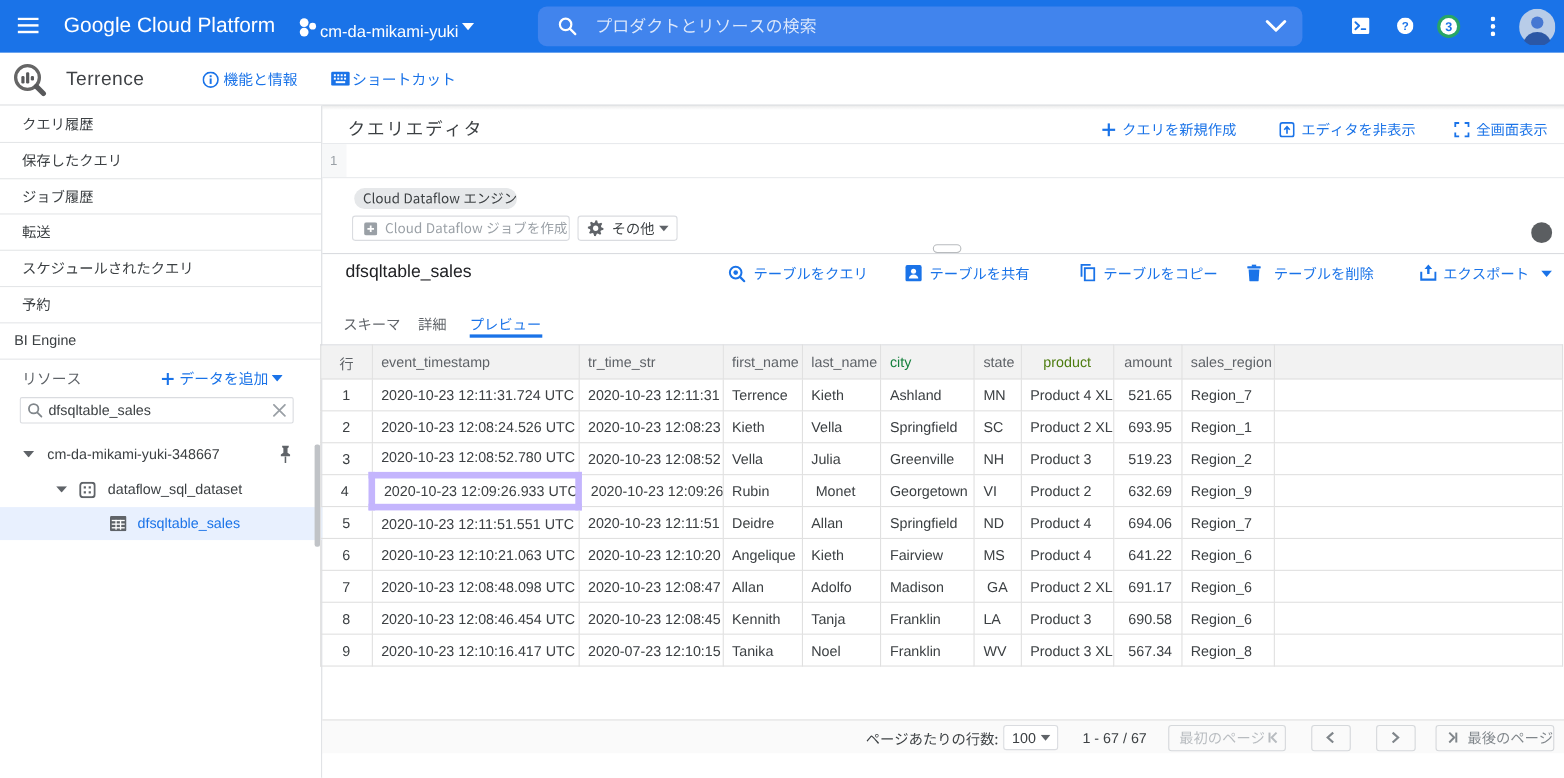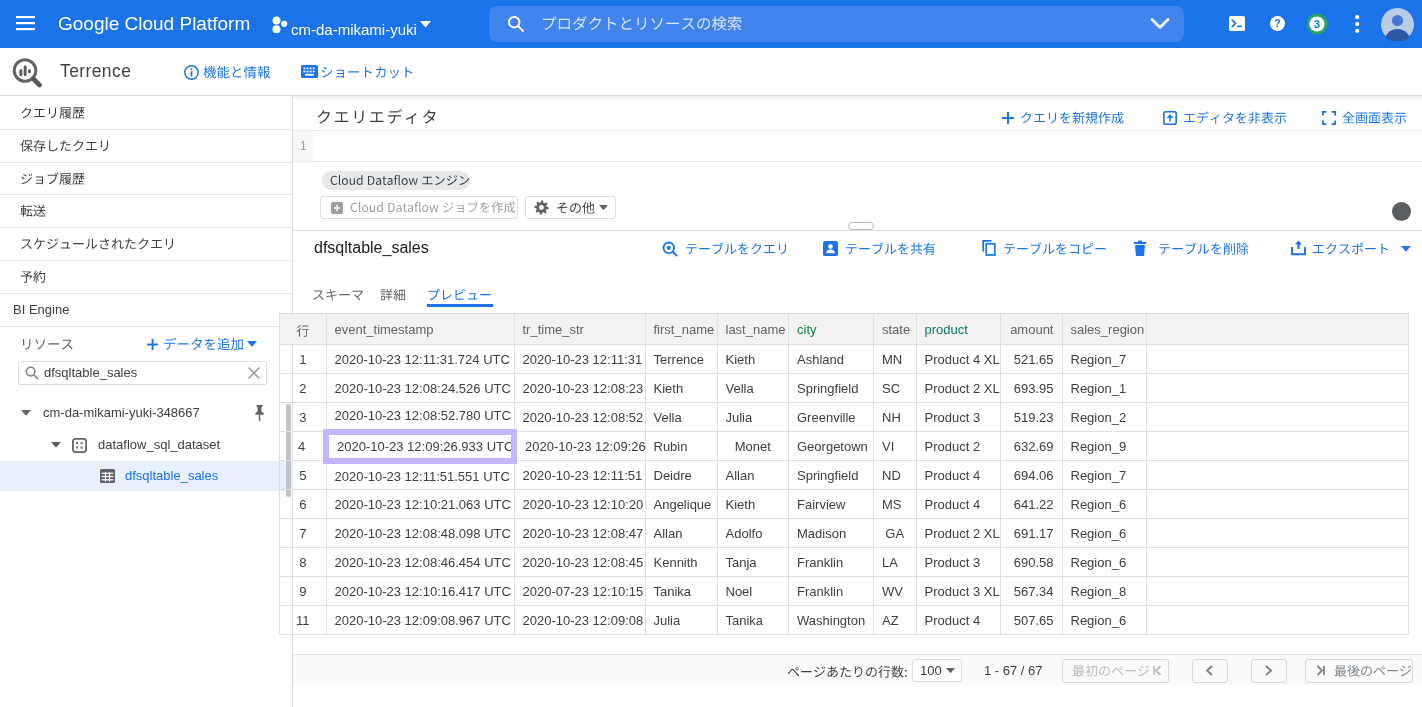--- a/index.html
+++ b/index.html
@@ -331,21 +331,21 @@
     <svg width="26.0" height="17.6" viewBox="0 -13.65 26.0 17.6" style="display:block">
       <path d="M5.7 -8.4H12.3V-7.5H5.7ZM6 -5.8H12.1V-4.9H6ZM5.3 -3.1H12.5V-2.2H5.3ZM8.5 -8.1H9.4V1H8.5ZM10.8 -10.9 11.8 -10.6Q11.5 -10 11.2 -9.4Q10.8 -8.8 10.6 -8.3L9.8 -8.6Q10 -8.9 10.2 -9.3Q10.3 -9.7 10.5 -10.2Q10.7 -10.6 10.8 -10.9ZM6.3 -10.6 7.1 -10.8Q7.4 -10.3 7.7 -9.7Q8 -9.1 8.1 -8.6L7.3 -8.3Q7.2 -8.8 6.9 -9.4Q6.6 -10 6.3 -10.6ZM1.1 -7H5V-6.2H1.1ZM1.2 -10.5H5V-9.7H1.2ZM1.1 -5.2H5V-4.5H1.1ZM0.5 -8.8H5.4V-7.9H0.5ZM1.6 -3.5H5V0.3H1.6V-0.5H4.1V-2.7H1.6ZM1.1 -3.5H1.9V0.9H1.1Z M21.5 -9.5H22.4V-0.2H21.5ZM18.9 -9.9H25.1V0.8H24.2V-9H19.8V0.9H18.9ZM19.4 -5.4H24.6V-4.5H19.4ZM19.4 -0.7H24.5V0.2H19.4ZM15.7 -4.8H16.6V1H15.7ZM15.6 -10.9 16.4 -10.6Q16.2 -10.1 15.9 -9.6Q15.6 -9.1 15.3 -8.6Q15.1 -8.1 14.8 -7.7L14.1 -8Q14.4 -8.4 14.6 -8.9Q14.9 -9.4 15.2 -10Q15.4 -10.5 15.6 -10.9ZM17.2 -9.4 18 -9Q17.6 -8.3 17 -7.5Q16.4 -6.7 15.9 -5.9Q15.3 -5.2 14.8 -4.6L14.2 -5Q14.6 -5.4 15 -6Q15.4 -6.5 15.8 -7.1Q16.2 -7.7 16.5 -8.3Q16.9 -8.9 17.2 -9.4ZM13.5 -8.1 14 -8.8Q14.3 -8.5 14.7 -8.1Q15.1 -7.8 15.4 -7.4Q15.7 -7.1 15.8 -6.8L15.3 -6.1Q15.2 -6.4 14.9 -6.7Q14.6 -7.1 14.2 -7.5Q13.8 -7.8 13.5 -8.1ZM16.8 -6.5 17.5 -6.8Q17.8 -6.4 18.1 -5.9Q18.4 -5.4 18.6 -4.9Q18.8 -4.5 18.9 -4.1L18.1 -3.7Q18 -4.1 17.8 -4.6Q17.6 -5 17.4 -5.5Q17.1 -6 16.8 -6.5ZM13.4 -5.2Q14.3 -5.2 15.5 -5.3Q16.8 -5.4 18.1 -5.5L18.1 -4.7Q16.9 -4.6 15.7 -4.5Q14.5 -4.4 13.5 -4.3ZM17 -3.3 17.8 -3.5Q18.1 -2.9 18.3 -2.2Q18.6 -1.5 18.7 -1L17.9 -0.8Q17.8 -1.1 17.7 -1.5Q17.6 -2 17.4 -2.4Q17.2 -2.9 17 -3.3ZM14.2 -3.5 15 -3.4Q14.9 -2.4 14.7 -1.5Q14.5 -0.7 14.2 -0Q14.1 -0.1 13.9 -0.2Q13.8 -0.2 13.6 -0.3Q13.5 -0.4 13.4 -0.4Q13.7 -1 13.9 -1.8Q14.1 -2.7 14.2 -3.5Z" fill="#5f6368"></path>
     </svg>
   </div>
 <div style="position:absolute;left:427.0px;top:286.0px">
     <svg width="65.0" height="17.6" viewBox="0 -13.65 65.0 17.6" style="display:block">
       <path d="M10.5 -9.3Q10.5 -9 10.7 -8.7Q11 -8.5 11.3 -8.5Q11.7 -8.5 11.9 -8.7Q12.2 -9 12.2 -9.3Q12.2 -9.7 11.9 -9.9Q11.7 -10.2 11.3 -10.2Q11 -10.2 10.7 -9.9Q10.5 -9.7 10.5 -9.3ZM9.9 -9.3Q9.9 -9.7 10.1 -10.1Q10.3 -10.4 10.6 -10.6Q10.9 -10.8 11.3 -10.8Q11.7 -10.8 12.1 -10.6Q12.4 -10.4 12.6 -10.1Q12.8 -9.7 12.8 -9.3Q12.8 -8.9 12.6 -8.6Q12.4 -8.3 12.1 -8.1Q11.7 -7.9 11.3 -7.9Q10.9 -7.9 10.6 -8.1Q10.3 -8.3 10.1 -8.6Q9.9 -8.9 9.9 -9.3ZM11 -8.5Q10.9 -8.3 10.9 -8.2Q10.8 -8 10.8 -7.8Q10.7 -7.3 10.5 -6.7Q10.4 -6.1 10.1 -5.4Q9.9 -4.7 9.6 -4.1Q9.2 -3.5 8.9 -3Q8.3 -2.3 7.5 -1.6Q6.8 -1 5.9 -0.4Q4.9 0.1 3.7 0.5L2.9 -0.5Q4.1 -0.8 5.1 -1.3Q6 -1.8 6.7 -2.4Q7.4 -3 7.9 -3.6Q8.4 -4.2 8.7 -5Q9.1 -5.7 9.3 -6.5Q9.5 -7.3 9.6 -7.9Q9.4 -7.9 8.9 -7.9Q8.4 -7.9 7.7 -7.9Q7.1 -7.9 6.3 -7.9Q5.6 -7.9 4.9 -7.9Q4.2 -7.9 3.7 -7.9Q3.2 -7.9 3 -7.9Q2.6 -7.9 2.3 -7.9Q1.9 -7.9 1.7 -7.8V-9Q1.9 -9 2.1 -8.9Q2.3 -8.9 2.5 -8.9Q2.8 -8.9 3 -8.9Q3.1 -8.9 3.5 -8.9Q3.9 -8.9 4.5 -8.9Q5.1 -8.9 5.7 -8.9Q6.3 -8.9 6.9 -8.9Q7.6 -8.9 8.1 -8.9Q8.6 -8.9 9 -8.9Q9.4 -8.9 9.5 -8.9Q9.7 -8.9 9.8 -8.9Q10 -8.9 10.2 -9Z M15.9 -0.4Q16 -0.6 16 -0.7Q16 -0.9 16 -1.1Q16 -1.3 16 -1.8Q16 -2.3 16 -3.1Q16 -3.8 16 -4.6Q16 -5.4 16 -6.2Q16 -7 16 -7.6Q16 -8.2 16 -8.5Q16 -8.7 16 -8.9Q16 -9.1 16 -9.3Q15.9 -9.5 15.9 -9.7H17.2Q17.2 -9.4 17.1 -9.1Q17.1 -8.8 17.1 -8.5Q17.1 -8.2 17.1 -7.7Q17.1 -7.2 17.1 -6.6Q17.1 -6 17.1 -5.3Q17.1 -4.6 17.1 -3.9Q17.1 -3.2 17.1 -2.7Q17.1 -2.1 17.1 -1.7Q17.1 -1.3 17.1 -1.1Q18 -1.4 19 -1.8Q20 -2.2 21 -2.8Q21.9 -3.4 22.8 -4.1Q23.6 -4.8 24.2 -5.5L24.8 -4.6Q23.5 -3.1 21.6 -1.9Q19.6 -0.7 17.2 0Q17.1 0 16.9 0.1Q16.8 0.1 16.6 0.2Z M35.5 -10.2Q35.6 -10 35.8 -9.6Q36 -9.3 36.2 -9Q36.4 -8.7 36.5 -8.4L35.8 -8.1Q35.6 -8.5 35.3 -9Q35 -9.5 34.8 -9.9ZM36.9 -10.7Q37.1 -10.5 37.3 -10.1Q37.5 -9.8 37.7 -9.5Q37.9 -9.2 38 -8.9L37.3 -8.6Q37.1 -9.1 36.8 -9.5Q36.5 -10 36.2 -10.4ZM29.6 -9.8Q29.6 -9.5 29.6 -9.2Q29.6 -9 29.6 -8.7Q29.6 -8.5 29.6 -8Q29.6 -7.5 29.6 -6.8Q29.6 -6.1 29.6 -5.4Q29.6 -4.6 29.6 -3.9Q29.6 -3.2 29.6 -2.6Q29.6 -2.1 29.6 -1.8Q29.6 -1.3 29.8 -1.2Q30 -1 30.5 -0.9Q30.8 -0.8 31.2 -0.8Q31.7 -0.8 32.2 -0.8Q32.7 -0.8 33.3 -0.8Q33.9 -0.8 34.5 -0.9Q35.1 -0.9 35.7 -1Q36.2 -1.1 36.6 -1.2V0Q36.1 0.1 35.3 0.1Q34.5 0.2 33.7 0.2Q32.8 0.3 32.1 0.3Q31.6 0.3 31 0.2Q30.5 0.2 30.1 0.1Q29.3 0 28.9 -0.4Q28.5 -0.8 28.5 -1.5Q28.5 -1.9 28.5 -2.5Q28.5 -3 28.5 -3.8Q28.5 -4.6 28.5 -5.3Q28.5 -6.1 28.5 -6.8Q28.5 -7.5 28.5 -8Q28.5 -8.5 28.5 -8.7Q28.5 -8.9 28.5 -9Q28.5 -9.2 28.5 -9.4Q28.5 -9.6 28.4 -9.8ZM29.1 -5.7Q29.7 -5.8 30.4 -6Q31.1 -6.2 31.8 -6.4Q32.6 -6.6 33.2 -6.9Q33.9 -7.1 34.5 -7.3Q34.8 -7.5 35.1 -7.6Q35.4 -7.8 35.6 -7.9L36.1 -6.9Q35.8 -6.8 35.5 -6.6Q35.2 -6.5 34.9 -6.4Q34.3 -6.1 33.5 -5.9Q32.8 -5.6 32 -5.4Q31.2 -5.1 30.4 -4.9Q29.7 -4.7 29.1 -4.6Z M48.6 -6.2Q48.6 -6.1 48.5 -6Q48.5 -5.9 48.5 -5.8Q48.5 -5.5 48.4 -5Q48.3 -4.5 48.2 -3.9Q48.1 -3.2 48 -2.6Q48 -2 47.9 -1.5Q47.8 -1 47.8 -0.8H46.7Q46.7 -1 46.8 -1.4Q46.9 -1.9 46.9 -2.5Q47 -3.1 47.1 -3.7Q47.2 -4.3 47.3 -4.8Q47.3 -5.2 47.3 -5.5Q47.1 -5.5 46.6 -5.5Q46.2 -5.5 45.6 -5.5Q45.1 -5.5 44.6 -5.5Q44.1 -5.5 43.7 -5.5Q43.3 -5.5 43.2 -5.5Q42.9 -5.5 42.7 -5.5Q42.4 -5.5 42.2 -5.5V-6.5Q42.3 -6.5 42.5 -6.5Q42.7 -6.5 42.8 -6.5Q43 -6.5 43.2 -6.5Q43.3 -6.5 43.7 -6.5Q44.1 -6.5 44.6 -6.5Q45.1 -6.5 45.6 -6.5Q46.1 -6.5 46.5 -6.5Q46.9 -6.5 47.1 -6.5Q47.2 -6.5 47.4 -6.5Q47.5 -6.5 47.6 -6.5Q47.7 -6.5 47.8 -6.6ZM40.9 -1.2Q41.2 -1.2 41.4 -1.1Q41.7 -1.1 42 -1.1Q42.2 -1.1 42.7 -1.1Q43.3 -1.1 44 -1.1Q44.7 -1.1 45.6 -1.1Q46.4 -1.1 47.1 -1.1Q47.9 -1.1 48.4 -1.1Q48.9 -1.1 49.1 -1.1Q49.3 -1.1 49.6 -1.1Q49.9 -1.2 50.1 -1.2V-0.1Q50 -0.1 49.8 -0.1Q49.7 -0.1 49.5 -0.1Q49.3 -0.1 49.1 -0.1Q49 -0.1 48.4 -0.1Q47.9 -0.1 47.1 -0.1Q46.4 -0.1 45.5 -0.1Q44.7 -0.1 44 -0.1Q43.2 -0.1 42.7 -0.1Q42.2 -0.1 42 -0.1Q41.7 -0.1 41.5 -0.1Q41.2 -0.1 40.9 -0.1Z M53.3 -5.6Q53.5 -5.6 53.8 -5.6Q54.1 -5.6 54.4 -5.6Q54.8 -5.6 55.1 -5.6Q55.3 -5.6 55.8 -5.6Q56.2 -5.6 56.8 -5.6Q57.4 -5.6 58 -5.6Q58.7 -5.6 59.4 -5.6Q60 -5.6 60.6 -5.6Q61.2 -5.6 61.6 -5.6Q62.1 -5.6 62.3 -5.6Q62.8 -5.6 63.1 -5.6Q63.4 -5.6 63.7 -5.6V-4.4Q63.5 -4.4 63.1 -4.4Q62.7 -4.4 62.3 -4.4Q62.1 -4.4 61.6 -4.4Q61.2 -4.4 60.6 -4.4Q60 -4.4 59.4 -4.4Q58.7 -4.4 58 -4.4Q57.4 -4.4 56.8 -4.4Q56.2 -4.4 55.8 -4.4Q55.3 -4.4 55.1 -4.4Q54.6 -4.4 54.1 -4.4Q53.6 -4.4 53.3 -4.4Z" fill="#1a73e8"></path>
     </svg>
   </div>
 <div style="position:absolute;left:427px;top:304px;width:66px;height:3px;background:#1a73e8"></div>
-<table style="position:absolute;left:279px;top:313px;border-collapse:collapse;table-layout:fixed;font-size:13px;color:#3c4043;width:1129px">
+<table style="position:absolute;left:291px;top:313px;border-collapse:collapse;table-layout:fixed;font-size:13px;color:#3c4043;width:1129px">
     <colgroup>
       <col style="width:46.5px">
       <col style="width:188.0px">
       <col style="width:131.0px">
       <col style="width:72.0px">
       <col style="width:71.5px">
       <col style="width:85px">
       <col style="width:42.5px">
       <col style="width:84.0px">
       <col style="width:62.0px">
@@ -358,21 +358,21 @@
           <svg width="14" height="15" viewBox="0 -13.65 13 15" style="display:block;margin:0 auto">
             <path d="M5.7 -10.1H12V-9.2H5.7ZM9.5 -6.3H10.4V-0.2Q10.4 0.2 10.3 0.5Q10.2 0.7 9.9 0.9Q9.5 1 8.9 1Q8.4 1 7.4 1Q7.4 0.8 7.3 0.5Q7.2 0.3 7.1 0Q7.6 0.1 8 0.1Q8.4 0.1 8.7 0.1Q9 0.1 9.1 0.1Q9.3 0.1 9.4 -0Q9.5 -0.1 9.5 -0.2ZM5.1 -6.5H12.4V-5.6H5.1ZM2.5 -5.5 3.3 -6.4 3.5 -6.3V1.1H2.5ZM4 -8.1 4.9 -7.8Q4.4 -7 3.8 -6.2Q3.1 -5.3 2.4 -4.6Q1.7 -3.9 1 -3.4Q0.9 -3.5 0.8 -3.6Q0.7 -3.8 0.6 -3.9Q0.4 -4.1 0.3 -4.2Q1 -4.7 1.7 -5.3Q2.3 -5.9 2.9 -6.7Q3.5 -7.4 4 -8.1ZM3.5 -10.9 4.4 -10.5Q4 -10 3.4 -9.4Q2.8 -8.8 2.2 -8.3Q1.6 -7.7 1 -7.3Q1 -7.4 0.9 -7.6Q0.8 -7.7 0.7 -7.9Q0.5 -8 0.5 -8.1Q1 -8.5 1.6 -8.9Q2.1 -9.4 2.6 -9.9Q3.1 -10.5 3.5 -10.9Z" fill="#5f6368"></path>
           </svg>
         </th>
         <th style="border:1px solid #e0e0e0;border-top:1px solid #dadce0;padding:0 8px 0 8px;text-align:left;font-weight:400;color:#5f6368">event_timestamp</th>
         <th style="border:1px solid #e0e0e0;border-top:1px solid #dadce0;padding:0 8px 0 8px;text-align:left;font-weight:400;color:#5f6368">tr_time_str</th>
         <th style="border:1px solid #e0e0e0;border-top:1px solid #dadce0;padding:0 8px 0 8px;text-align:left;font-weight:400;color:#5f6368">first_name</th>
         <th style="border:1px solid #e0e0e0;border-top:1px solid #dadce0;padding:0 8px 0 8px;text-align:left;font-weight:400;color:#5f6368">last_name</th>
         <th style="border:1px solid #e0e0e0;border-top:1px solid #dadce0;padding:0 8px 0 8px;text-align:left;font-weight:400;color:#15803d">city</th>
         <th style="border:1px solid #e0e0e0;border-top:1px solid #dadce0;padding:0 8px 0 8px;text-align:left;font-weight:400;color:#5f6368">state</th>
-        <th style="border:1px solid #e0e0e0;border-top:1px solid #dadce0;padding:0 8px 0 8px;text-align:left;font-weight:400;color:#0f766e">product</th>
+        <th style="border:1px solid #e0e0e0;border-top:1px solid #dadce0;padding:0 8px 0 20px;text-align:left;font-weight:400;color:#4d7c0f">product</th>
         <th style="border:1px solid #e0e0e0;border-top:1px solid #dadce0;padding:0 8px 0 8px;text-align:right;font-weight:400;color:#5f6368">amount</th>
         <th style="border:1px solid #e0e0e0;border-top:1px solid #dadce0;padding:0 8px 0 8px;text-align:left;font-weight:400;color:#5f6368">sales_region</th>
         <th style="border:1px solid #e0e0e0;border-top:1px solid #dadce0;padding:0 8px 0 8px;text-align:left;font-weight:400;color:#5f6368"></th>
       </tr>
       <tr style="height:29px">
         <td style="border:1px solid #e0e0e0;padding:0 8px;text-align:center;white-space:nowrap;overflow:hidden">1</td>
         <td style="border:1px solid #e0e0e0;padding:0 8px;text-align:left;white-space:nowrap;overflow:hidden">2020-10-23 12:11:31.724 UTC</td>
         <td style="border:1px solid #e0e0e0;padding:0 8px;text-align:left;white-space:nowrap;overflow:hidden">2020-10-23 12:11:31</td>
         <td style="border:1px solid #e0e0e0;padding:0 8px;text-align:left;white-space:nowrap;overflow:hidden">Terrence</td>
         <td style="border:1px solid #e0e0e0;padding:0 8px;text-align:left;white-space:nowrap;overflow:hidden">Kieth</td>
@@ -407,21 +407,21 @@
         <td style="border:1px solid #e0e0e0;padding:0 0 0 8px;text-align:left;white-space:nowrap;overflow:hidden">Product 3</td>
         <td style="border:1px solid #e0e0e0;padding:0 8px;text-align:right;white-space:nowrap;overflow:hidden">519.23</td>
         <td style="border:1px solid #e0e0e0;padding:0 8px;text-align:left;white-space:nowrap;overflow:hidden">Region_2</td>
         <td style="border:1px solid #e0e0e0;padding:0 8px;text-align:left;white-space:nowrap;overflow:hidden"></td>
       </tr>
       <tr style="height:29px">
         <td style="border:1px solid #e0e0e0;padding:0 8px;text-align:center;white-space:nowrap;overflow:hidden">4</td>
         <td style="border:6px solid #c4b5fd;padding:0 8px;text-align:center;white-space:nowrap;overflow:hidden">2020-10-23 12:09:26.933 UTC</td>
         <td style="border:1px solid #e0e0e0;padding:0 8px;text-align:left;white-space:nowrap;overflow:hidden">2020-10-23 12:09:26</td>
         <td style="border:1px solid #e0e0e0;padding:0 8px;text-align:left;white-space:nowrap;overflow:hidden">Rubin</td>
-        <td style="border:1px solid #e0e0e0;padding:0 12px;text-align:center;white-space:nowrap;overflow:hidden">Monet</td>
+        <td style="border:1px solid #e0e0e0;padding:0 12px;text-align:left;white-space:nowrap;overflow:hidden">Monet</td>
         <td style="border:1px solid #e0e0e0;padding:0 8px;text-align:left;white-space:nowrap;overflow:hidden">Georgetown</td>
         <td style="border:1px solid #e0e0e0;padding:0 8px;text-align:left;white-space:nowrap;overflow:hidden">VI</td>
         <td style="border:1px solid #e0e0e0;padding:0 0 0 8px;text-align:left;white-space:nowrap;overflow:hidden">Product 2</td>
         <td style="border:1px solid #e0e0e0;padding:0 8px;text-align:right;white-space:nowrap;overflow:hidden">632.69</td>
         <td style="border:1px solid #e0e0e0;padding:0 8px;text-align:left;white-space:nowrap;overflow:hidden">Region_9</td>
         <td style="border:1px solid #e0e0e0;padding:0 8px;text-align:left;white-space:nowrap;overflow:hidden"></td>
       </tr>
       <tr style="height:29px">
         <td style="border:1px solid #e0e0e0;padding:0 8px;text-align:center;white-space:nowrap;overflow:hidden">5</td>
         <td style="border:1px solid #e0e0e0;padding:0 8px;text-align:right;white-space:nowrap;overflow:hidden">2020-10-23 12:11:51.551 UTC</td>
@@ -480,33 +480,20 @@
         <td style="border:1px solid #e0e0e0;padding:0 8px;text-align:left;white-space:nowrap;overflow:hidden">2020-07-23 12:10:15</td>
         <td style="border:1px solid #e0e0e0;padding:0 8px;text-align:left;white-space:nowrap;overflow:hidden">Tanika</td>
         <td style="border:1px solid #e0e0e0;padding:0 8px;text-align:left;white-space:nowrap;overflow:hidden">Noel</td>
         <td style="border:1px solid #e0e0e0;padding:0 8px;text-align:left;white-space:nowrap;overflow:hidden">Franklin</td>
         <td style="border:1px solid #e0e0e0;padding:0 8px;text-align:left;white-space:nowrap;overflow:hidden">WV</td>
         <td style="border:1px solid #e0e0e0;padding:0 0 0 8px;text-align:left;white-space:nowrap;overflow:hidden">Product 3 XL</td>
         <td style="border:1px solid #e0e0e0;padding:0 8px;text-align:right;white-space:nowrap;overflow:hidden">567.34</td>
         <td style="border:1px solid #e0e0e0;padding:0 8px;text-align:left;white-space:nowrap;overflow:hidden">Region_8</td>
         <td style="border:1px solid #e0e0e0;padding:0 8px;text-align:left;white-space:nowrap;overflow:hidden"></td>
       </tr>
-      <tr style="height:29px">
-        <td style="border:1px solid #e0e0e0;padding:0 8px;text-align:center;white-space:nowrap;overflow:hidden">11</td>
-        <td style="border:1px solid #e0e0e0;padding:0 8px;text-align:left;white-space:nowrap;overflow:hidden">2020-10-23 12:09:08.967 UTC</td>
-        <td style="border:1px solid #e0e0e0;padding:0 8px;text-align:left;white-space:nowrap;overflow:hidden">2020-10-23 12:09:08</td>
-        <td style="border:1px solid #e0e0e0;padding:0 8px;text-align:left;white-space:nowrap;overflow:hidden">Julia</td>
-        <td style="border:1px solid #e0e0e0;padding:0 8px;text-align:left;white-space:nowrap;overflow:hidden">Tanika</td>
-        <td style="border:1px solid #e0e0e0;padding:0 8px;text-align:left;white-space:nowrap;overflow:hidden">Washington</td>
-        <td style="border:1px solid #e0e0e0;padding:0 8px;text-align:left;white-space:nowrap;overflow:hidden">AZ</td>
-        <td style="border:1px solid #e0e0e0;padding:0 0 0 8px;text-align:left;white-space:nowrap;overflow:hidden">Product 4</td>
-        <td style="border:1px solid #e0e0e0;padding:0 8px;text-align:right;white-space:nowrap;overflow:hidden">507.65</td>
-        <td style="border:1px solid #e0e0e0;padding:0 8px;text-align:left;white-space:nowrap;overflow:hidden">Region_6</td>
-        <td style="border:1px solid #e0e0e0;padding:0 8px;text-align:left;white-space:nowrap;overflow:hidden"></td>
-      </tr>
     </tbody>
   </table>
 <div style="position:absolute;left:293px;top:654px;width:1129px;height:31px;background:#fafafa;border-top:1px solid #e0e0e0;box-sizing:border-box"></div>
 <div style="position:absolute;left:293px;top:685px;width:1129px;height:22px;background:#fff"></div>
 <div style="position:absolute;left:787.0px;top:662.5px">
     <svg width="120.6" height="17.6" viewBox="0 -13.65 120.6 17.6" style="display:block">
       <path d="M9.2 -7.8Q9.2 -7.4 9.4 -7.1Q9.7 -6.8 10.1 -6.8Q10.5 -6.8 10.8 -7.1Q11.1 -7.4 11.1 -7.8Q11.1 -8.2 10.8 -8.5Q10.5 -8.8 10.1 -8.8Q9.7 -8.8 9.4 -8.5Q9.2 -8.2 9.2 -7.8ZM8.5 -7.8Q8.5 -8.2 8.7 -8.6Q9 -9 9.3 -9.2Q9.7 -9.4 10.1 -9.4Q10.5 -9.4 10.9 -9.2Q11.3 -9 11.5 -8.6Q11.7 -8.2 11.7 -7.8Q11.7 -7.4 11.5 -7Q11.3 -6.7 10.9 -6.4Q10.5 -6.2 10.1 -6.2Q9.7 -6.2 9.3 -6.4Q9 -6.7 8.7 -7Q8.5 -7.4 8.5 -7.8ZM0.7 -3.4Q0.9 -3.6 1.2 -3.8Q1.4 -4 1.6 -4.3Q1.8 -4.5 2.2 -4.9Q2.5 -5.2 2.8 -5.7Q3.2 -6.1 3.5 -6.5Q3.9 -7 4.2 -7.3Q4.7 -7.9 5.2 -8Q5.7 -8.1 6.4 -7.4Q6.8 -7.1 7.2 -6.6Q7.7 -6.1 8.2 -5.6Q8.7 -5.1 9 -4.7Q9.5 -4.3 10 -3.7Q10.6 -3.1 11.1 -2.5Q11.7 -1.8 12.2 -1.3L11.3 -0.4Q10.9 -0.9 10.3 -1.5Q9.8 -2.1 9.3 -2.7Q8.8 -3.3 8.4 -3.8Q8.1 -4.1 7.8 -4.5Q7.4 -4.8 7.1 -5.2Q6.7 -5.6 6.4 -5.9Q6.1 -6.2 5.9 -6.4Q5.5 -6.8 5.3 -6.8Q5 -6.7 4.7 -6.3Q4.5 -6.1 4.2 -5.7Q3.9 -5.3 3.5 -4.9Q3.2 -4.5 2.9 -4.1Q2.6 -3.7 2.4 -3.4Q2.2 -3.2 2 -2.9Q1.8 -2.6 1.7 -2.4Z M14.3 -5.6Q14.5 -5.6 14.8 -5.6Q15.1 -5.6 15.4 -5.6Q15.8 -5.6 16.1 -5.6Q16.3 -5.6 16.8 -5.6Q17.2 -5.6 17.8 -5.6Q18.4 -5.6 19 -5.6Q19.7 -5.6 20.4 -5.6Q21 -5.6 21.6 -5.6Q22.2 -5.6 22.6 -5.6Q23.1 -5.6 23.3 -5.6Q23.8 -5.6 24.1 -5.6Q24.4 -5.6 24.7 -5.6V-4.4Q24.5 -4.4 24.1 -4.4Q23.7 -4.4 23.3 -4.4Q23.1 -4.4 22.6 -4.4Q22.2 -4.4 21.6 -4.4Q21 -4.4 20.4 -4.4Q19.7 -4.4 19 -4.4Q18.4 -4.4 17.8 -4.4Q17.2 -4.4 16.8 -4.4Q16.3 -4.4 16.1 -4.4Q15.6 -4.4 15.1 -4.4Q14.6 -4.4 14.3 -4.4Z M35.3 -9.7Q35.5 -9.5 35.7 -9.1Q35.9 -8.8 36.1 -8.4Q36.4 -8 36.5 -7.7L35.8 -7.3Q35.6 -7.7 35.4 -8Q35.2 -8.4 35 -8.8Q34.8 -9.1 34.6 -9.4ZM37 -10.3Q37.2 -10.1 37.4 -9.7Q37.6 -9.4 37.9 -9Q38.1 -8.6 38.3 -8.3L37.5 -8Q37.4 -8.3 37.1 -8.7Q36.9 -9 36.7 -9.4Q36.5 -9.7 36.3 -10ZM29.8 -9.9Q30 -9.7 30.4 -9.5Q30.8 -9.2 31.2 -9Q31.7 -8.7 32 -8.5Q32.4 -8.2 32.6 -8.1L32 -7.2Q31.7 -7.3 31.4 -7.6Q31 -7.8 30.6 -8.1Q30.2 -8.4 29.8 -8.6Q29.5 -8.9 29.2 -9ZM27.8 -0.6Q28.5 -0.7 29.3 -0.9Q30 -1.2 30.8 -1.4Q31.5 -1.7 32.2 -2.1Q33.2 -2.7 34.2 -3.5Q35.1 -4.2 35.8 -5.1Q36.6 -6 37.1 -6.9L37.7 -5.8Q36.9 -4.5 35.6 -3.3Q34.3 -2.1 32.7 -1.2Q32.1 -0.8 31.3 -0.5Q30.5 -0.1 29.8 0.1Q29 0.3 28.4 0.5ZM27.8 -7Q28.1 -6.8 28.5 -6.6Q28.9 -6.3 29.3 -6.1Q29.7 -5.8 30.1 -5.6Q30.4 -5.4 30.6 -5.2L30.1 -4.3Q29.8 -4.5 29.5 -4.7Q29.1 -5 28.7 -5.2Q28.3 -5.5 27.9 -5.7Q27.5 -5.9 27.2 -6.1Z M45.1 -10.3Q45.1 -10.2 45.1 -10Q45 -9.9 45 -9.7Q44.9 -9.2 44.8 -8.4Q44.7 -7.5 44.6 -6.6Q44.5 -5.7 44.5 -4.8Q44.5 -3.9 44.6 -3.2Q44.8 -2.4 44.9 -1.6Q45.1 -0.9 45.3 -0.3L44.4 -0Q44.2 -0.6 44 -1.4Q43.8 -2.2 43.7 -3Q43.6 -3.9 43.6 -4.7Q43.6 -5.4 43.7 -6.1Q43.7 -6.8 43.8 -7.4Q43.8 -8.1 43.9 -8.7Q44 -9.3 44 -9.7Q44 -9.9 44 -10Q44.1 -10.2 44 -10.3ZM43 -8.7Q44.2 -8.7 45.3 -8.8Q46.4 -8.8 47.4 -8.9Q48.5 -9.1 49.4 -9.3L49.4 -8.3Q48.7 -8.2 47.9 -8.1Q47.1 -8 46.2 -7.9Q45.4 -7.9 44.6 -7.8Q43.7 -7.8 43 -7.8Q42.7 -7.8 42.4 -7.8Q42 -7.8 41.6 -7.8Q41.2 -7.9 40.9 -7.9L40.9 -8.9Q41.1 -8.8 41.5 -8.8Q41.9 -8.7 42.3 -8.7Q42.8 -8.7 43 -8.7ZM48.5 -7.2Q48.4 -7.1 48.4 -6.9Q48.3 -6.8 48.3 -6.7Q48.2 -6.5 48.2 -6.4Q47.8 -5.2 47.3 -4.2Q46.7 -3.2 46.1 -2.5Q45.4 -1.7 44.8 -1.2Q44.1 -0.7 43.4 -0.4Q42.6 -0 42 -0Q41.5 -0 41.2 -0.2Q40.8 -0.4 40.6 -0.8Q40.4 -1.1 40.4 -1.7Q40.4 -2.3 40.7 -3Q41 -3.7 41.5 -4.2Q42 -4.8 42.6 -5.3Q43.3 -5.7 44 -6Q44.6 -6.3 45.4 -6.4Q46.1 -6.6 46.8 -6.6Q48 -6.6 48.9 -6.1Q49.8 -5.7 50.3 -5Q50.8 -4.2 50.8 -3.3Q50.8 -2.6 50.5 -2Q50.3 -1.3 49.8 -0.8Q49.3 -0.3 48.5 0.1Q47.6 0.5 46.5 0.7L46 -0.2Q47.1 -0.3 48 -0.8Q48.8 -1.2 49.3 -1.9Q49.8 -2.5 49.8 -3.4Q49.8 -4 49.4 -4.5Q49.1 -5.1 48.4 -5.4Q47.7 -5.7 46.7 -5.7Q45.9 -5.7 45.2 -5.5Q44.5 -5.3 44 -5.1Q43.3 -4.8 42.7 -4.3Q42.1 -3.7 41.8 -3.1Q41.4 -2.4 41.4 -1.8Q41.4 -1.4 41.6 -1.2Q41.8 -1 42.1 -1Q42.6 -1 43.2 -1.3Q43.8 -1.6 44.5 -2.1Q45.3 -2.9 46.1 -4Q46.8 -5.1 47.3 -6.7Q47.3 -6.8 47.3 -6.9Q47.4 -7 47.4 -7.2Q47.4 -7.3 47.4 -7.4Z M57.8 -10.2Q57.7 -10 57.6 -9.7Q57.6 -9.4 57.5 -9.2Q57.4 -8.7 57.3 -8.1Q57.2 -7.5 57 -6.8Q56.9 -6.1 56.7 -5.5Q56.5 -4.8 56.3 -4Q56 -3.2 55.8 -2.4Q55.5 -1.5 55.2 -0.8Q54.9 -0.1 54.7 0.5L53.5 0.1Q53.8 -0.4 54.1 -1.1Q54.4 -1.8 54.7 -2.6Q55 -3.5 55.3 -4.3Q55.5 -5.1 55.7 -5.7Q55.8 -6.2 56 -6.7Q56.1 -7.2 56.2 -7.7Q56.3 -8.2 56.4 -8.6Q56.4 -9 56.5 -9.3Q56.5 -9.5 56.5 -9.8Q56.5 -10.1 56.5 -10.3ZM54.9 -8.1Q55.6 -8.1 56.4 -8.1Q57.3 -8.2 58.1 -8.3Q59 -8.5 59.8 -8.7V-7.7Q59 -7.5 58.1 -7.4Q57.3 -7.2 56.4 -7.2Q55.6 -7.1 54.9 -7.1Q54.4 -7.1 54.1 -7.1Q53.7 -7.1 53.3 -7.1L53.3 -8.2Q53.8 -8.1 54.2 -8.1Q54.5 -8.1 54.9 -8.1ZM59 -6.3Q59.5 -6.3 60.1 -6.3Q60.7 -6.4 61.4 -6.4Q61.9 -6.4 62.5 -6.4Q63.1 -6.3 63.6 -6.3L63.6 -5.3Q63.1 -5.3 62.5 -5.4Q62 -5.4 61.4 -5.4Q60.8 -5.4 60.2 -5.4Q59.6 -5.4 59 -5.3ZM59.3 -3.1Q59.2 -2.8 59.1 -2.5Q59.1 -2.2 59.1 -1.9Q59.1 -1.7 59.2 -1.5Q59.2 -1.3 59.5 -1.1Q59.7 -0.9 60.1 -0.8Q60.6 -0.7 61.3 -0.7Q61.9 -0.7 62.6 -0.8Q63.2 -0.9 63.8 -1L63.8 0.1Q63.2 0.1 62.6 0.2Q62 0.2 61.3 0.2Q59.7 0.2 58.9 -0.2Q58.1 -0.7 58.1 -1.7Q58.1 -2 58.1 -2.4Q58.2 -2.8 58.3 -3.2Z M69.4 -10.3Q69.3 -9.9 69.2 -9.4Q69.1 -8.9 69 -8.4Q68.9 -7.9 68.9 -7.5Q68.8 -7 68.8 -6.6Q69 -7.1 69.3 -7.7Q69.7 -8.2 70.1 -8.6Q70.6 -9.1 71.2 -9.3Q71.7 -9.6 72.3 -9.6Q73.2 -9.6 73.9 -9Q74.5 -8.5 74.9 -7.5Q75.3 -6.5 75.3 -5.1Q75.3 -3.8 74.9 -2.8Q74.5 -1.8 73.8 -1.1Q73 -0.4 72 0Q71 0.4 69.8 0.7L69.2 -0.3Q70.3 -0.4 71.2 -0.8Q72.1 -1.1 72.8 -1.6Q73.5 -2.2 73.8 -3Q74.2 -3.9 74.2 -5.1Q74.2 -6.1 74 -6.9Q73.8 -7.7 73.3 -8.2Q72.9 -8.7 72.2 -8.7Q71.6 -8.7 71 -8.3Q70.4 -7.9 70 -7.3Q69.5 -6.6 69.2 -5.9Q68.9 -5.2 68.9 -4.6Q68.8 -4.2 68.8 -3.8Q68.8 -3.5 68.9 -3L67.9 -2.9Q67.9 -3.3 67.8 -3.8Q67.8 -4.3 67.8 -5Q67.8 -5.4 67.8 -6Q67.8 -6.6 67.9 -7.1Q68 -7.7 68 -8.3Q68.1 -8.8 68.2 -9.2Q68.2 -9.5 68.2 -9.8Q68.2 -10 68.3 -10.3Z M85.3 -8.9Q85.2 -7.9 85 -6.8Q84.8 -5.7 84.5 -4.6Q84.1 -3.3 83.6 -2.4Q83.1 -1.5 82.6 -1Q82.1 -0.6 81.5 -0.6Q80.9 -0.6 80.4 -1Q79.8 -1.4 79.5 -2.2Q79.1 -3 79.1 -4Q79.1 -5.1 79.6 -6.1Q80 -7 80.8 -7.7Q81.6 -8.5 82.6 -8.9Q83.6 -9.3 84.8 -9.3Q86 -9.3 86.9 -9Q87.8 -8.6 88.5 -7.9Q89.1 -7.3 89.5 -6.4Q89.8 -5.5 89.8 -4.5Q89.8 -3.2 89.2 -2.1Q88.7 -1.1 87.6 -0.5Q86.5 0.2 84.9 0.4L84.3 -0.6Q84.6 -0.6 84.9 -0.6Q85.2 -0.7 85.4 -0.7Q86.1 -0.9 86.7 -1.2Q87.2 -1.5 87.7 -2Q88.2 -2.4 88.5 -3.1Q88.7 -3.7 88.7 -4.6Q88.7 -5.4 88.5 -6.1Q88.2 -6.7 87.7 -7.3Q87.2 -7.8 86.5 -8.1Q85.7 -8.4 84.8 -8.4Q83.7 -8.4 82.9 -8Q82 -7.6 81.4 -7Q80.8 -6.3 80.5 -5.6Q80.2 -4.8 80.2 -4.1Q80.2 -3.3 80.4 -2.8Q80.6 -2.3 80.9 -2Q81.2 -1.8 81.5 -1.8Q81.8 -1.8 82.1 -2.1Q82.5 -2.4 82.8 -3.1Q83.1 -3.7 83.5 -4.8Q83.8 -5.8 84 -6.8Q84.2 -7.9 84.2 -8.9Z M96.7 -10.1H103V-9.2H96.7ZM100.5 -6.3H101.4V-0.2Q101.4 0.2 101.3 0.5Q101.2 0.7 100.9 0.9Q100.5 1 99.9 1Q99.4 1 98.4 1Q98.4 0.8 98.3 0.5Q98.2 0.3 98.1 0Q98.6 0.1 99 0.1Q99.4 0.1 99.7 0.1Q100 0.1 100.1 0.1Q100.3 0.1 100.4 -0Q100.5 -0.1 100.5 -0.2ZM96.1 -6.5H103.4V-5.6H96.1ZM93.5 -5.5 94.3 -6.4 94.5 -6.3V1.1H93.5ZM95 -8.1 95.9 -7.8Q95.4 -7 94.8 -6.2Q94.1 -5.3 93.4 -4.6Q92.7 -3.9 92 -3.4Q91.9 -3.5 91.8 -3.6Q91.7 -3.8 91.6 -3.9Q91.4 -4.1 91.3 -4.2Q92 -4.7 92.7 -5.3Q93.3 -5.9 93.9 -6.7Q94.5 -7.4 95 -8.1ZM94.5 -10.9 95.4 -10.5Q95 -10 94.4 -9.4Q93.8 -8.8 93.2 -8.3Q92.6 -7.7 92 -7.3Q92 -7.4 91.9 -7.6Q91.8 -7.7 91.7 -7.9Q91.5 -8 91.5 -8.1Q92 -8.5 92.6 -8.9Q93.1 -9.4 93.6 -9.9Q94.1 -10.5 94.5 -10.9Z M104.5 -4H110.9V-3.2H104.5ZM104.6 -8.5H110.9V-7.7H104.6ZM106.9 -5.1 107.8 -4.9Q107.5 -4.3 107.2 -3.6Q106.8 -2.9 106.5 -2.2Q106.1 -1.5 105.8 -1L105 -1.3Q105.3 -1.8 105.6 -2.5Q106 -3.1 106.3 -3.8Q106.7 -4.5 106.9 -5.1ZM108.9 -3.5 109.8 -3.4Q109.6 -2.4 109.3 -1.7Q108.9 -1 108.3 -0.5Q107.8 0.1 106.9 0.4Q106.1 0.8 105 1Q104.9 0.8 104.8 0.6Q104.7 0.4 104.5 0.2Q105.9 -0 106.8 -0.5Q107.7 -0.9 108.2 -1.7Q108.7 -2.4 108.9 -3.5ZM109.7 -10.7 110.5 -10.3Q110.3 -9.9 109.9 -9.4Q109.6 -8.9 109.4 -8.6L108.7 -8.9Q109 -9.3 109.2 -9.8Q109.5 -10.3 109.7 -10.7ZM107.3 -10.9H108.2V-4.9H107.3ZM105.1 -10.3 105.8 -10.6Q106.1 -10.2 106.3 -9.8Q106.6 -9.3 106.7 -8.9L105.9 -8.6Q105.8 -8.9 105.6 -9.4Q105.3 -9.9 105.1 -10.3ZM107.3 -8.2 108 -7.8Q107.6 -7.2 107.2 -6.7Q106.7 -6.2 106.1 -5.7Q105.5 -5.2 105 -4.9Q104.9 -5.1 104.7 -5.3Q104.6 -5.5 104.4 -5.7Q105 -5.9 105.5 -6.3Q106.1 -6.7 106.6 -7.2Q107 -7.7 107.3 -8.2ZM108.1 -7.7Q108.3 -7.6 108.6 -7.4Q108.9 -7.2 109.3 -7Q109.7 -6.7 110 -6.5Q110.4 -6.3 110.5 -6.2L110 -5.5Q109.8 -5.6 109.5 -5.9Q109.2 -6.1 108.8 -6.4Q108.5 -6.7 108.1 -6.9Q107.8 -7.2 107.6 -7.3ZM111.8 -8.5H116.5V-7.6H111.8ZM112.2 -10.9 113.2 -10.8Q112.9 -9.5 112.6 -8.3Q112.3 -7.2 111.8 -6.2Q111.4 -5.2 110.8 -4.4Q110.8 -4.5 110.6 -4.6Q110.5 -4.7 110.3 -4.9Q110.1 -5 110 -5.1Q110.6 -5.7 111 -6.7Q111.4 -7.6 111.7 -8.7Q112 -9.8 112.2 -10.9ZM114.7 -8 115.7 -7.9Q115.4 -5.7 114.8 -4Q114.2 -2.2 113.1 -1Q112.1 0.2 110.4 1.1Q110.4 1 110.3 0.8Q110.2 0.6 110.1 0.5Q110 0.3 109.9 0.2Q111.4 -0.5 112.4 -1.7Q113.4 -2.8 113.9 -4.4Q114.5 -5.9 114.7 -8ZM112.4 -7.7Q112.7 -5.9 113.2 -4.4Q113.7 -2.8 114.6 -1.6Q115.4 -0.4 116.6 0.2Q116.5 0.3 116.4 0.4Q116.2 0.6 116.1 0.7Q116 0.9 115.9 1Q114.6 0.3 113.8 -1Q112.9 -2.3 112.4 -3.9Q111.8 -5.6 111.5 -7.6ZM105.8 -1.5 106.3 -2.2Q107.1 -1.9 107.8 -1.5Q108.6 -1.1 109.3 -0.7Q109.9 -0.3 110.4 0L109.7 0.7Q109.3 0.3 108.6 -0.1Q108 -0.4 107.3 -0.8Q106.5 -1.2 105.8 -1.5Z M118.8 -5.1Q118.5 -5.1 118.2 -5.3Q117.9 -5.6 117.9 -6Q117.9 -6.4 118.2 -6.6Q118.5 -6.9 118.8 -6.9Q119.2 -6.9 119.4 -6.6Q119.7 -6.4 119.7 -6Q119.7 -5.6 119.4 -5.3Q119.2 -5.1 118.8 -5.1ZM118.8 0.2Q118.5 0.2 118.2 -0.1Q117.9 -0.3 117.9 -0.7Q117.9 -1.1 118.2 -1.4Q118.5 -1.6 118.8 -1.6Q119.2 -1.6 119.4 -1.4Q119.7 -1.1 119.7 -0.7Q119.7 -0.3 119.4 -0.1Q119.2 0.2 118.8 0.2Z" fill="#3c4043"></path>
     </svg>
   </div>
 <div style="position:absolute;left:912px;top:659px;width:50px;height:23px;background:#fff;border:1px solid #dadce0;border-radius:3px;box-sizing:border-box"></div>

